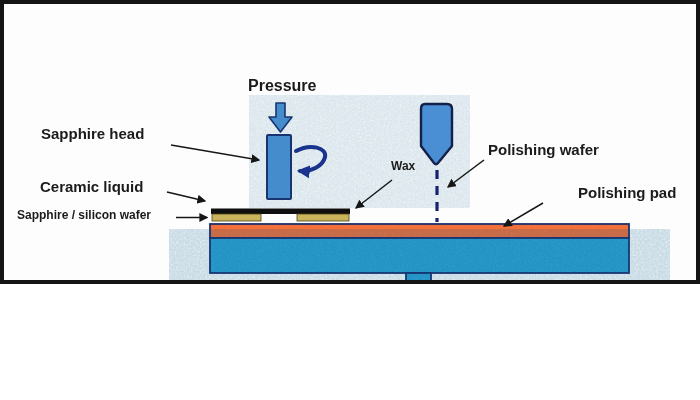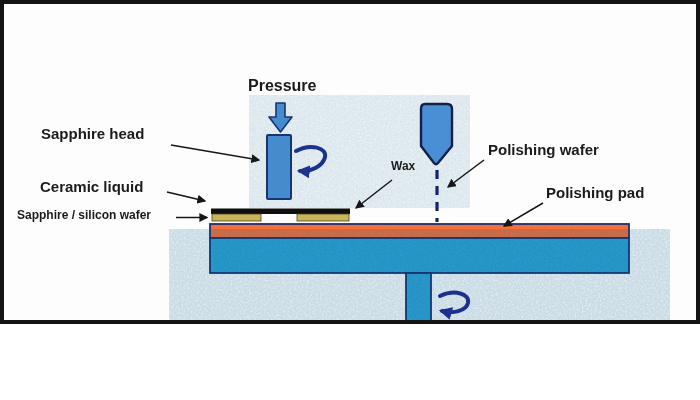--- a/index.html
+++ b/index.html
@@ -1,39 +1,39 @@
 <!DOCTYPE html>
 <html><head>
 <meta charset="utf-8">
 <style>
   html,body{margin:0;padding:0;background:#ffffff;}
   #frame{
     position:relative;
-    width:700px;height:324px;
+    width:700px;height:284px;
     box-sizing:border-box;
     border:4px solid #141414;
     background:#fdfdfd;
     overflow:hidden;
     font-family:"Liberation Sans", sans-serif;
   }
   #diagram-svg{position:absolute;left:0;top:0;}
   .label{
     position:absolute;
     font-weight:bold;
     color:#1b1b1b;
     white-space:nowrap;
     line-height:1.1;
   }
   .lbl-pressure       {left:244px; top:73px;  font-size:16px;}
   .lbl-polishing-head {left:37px;  top:122px; font-size:15px;}
   .lbl-ceramic-carrier{left:36px;  top:175px; font-size:15px;}
   .lbl-wafer          {left:13px;  top:205px; font-size:12px;}
   .lbl-wax            {left:387px; top:156px; font-size:12px;}
   .lbl-liquid         {left:484px; top:138px; font-size:15px;}
-  .lbl-pad            {left:542px; top:181px; font-size:15px;}
+  .lbl-pad            {left:574px; top:181px; font-size:15px;}
 </style>
 </head>
 <body>
 
 <div id="frame">
 
   <svg id="diagram-svg" width="700" height="400" viewBox="0 0 700 400">
     <defs>
       <marker id="mBlack" viewBox="0 0 10 10" refX="8.5" refY="5" markerUnits="userSpaceOnUse" markerWidth="9" markerHeight="9" orient="auto">
         <path d="M0,0 L10,5 L0,10 z" fill="#161616"></path>

